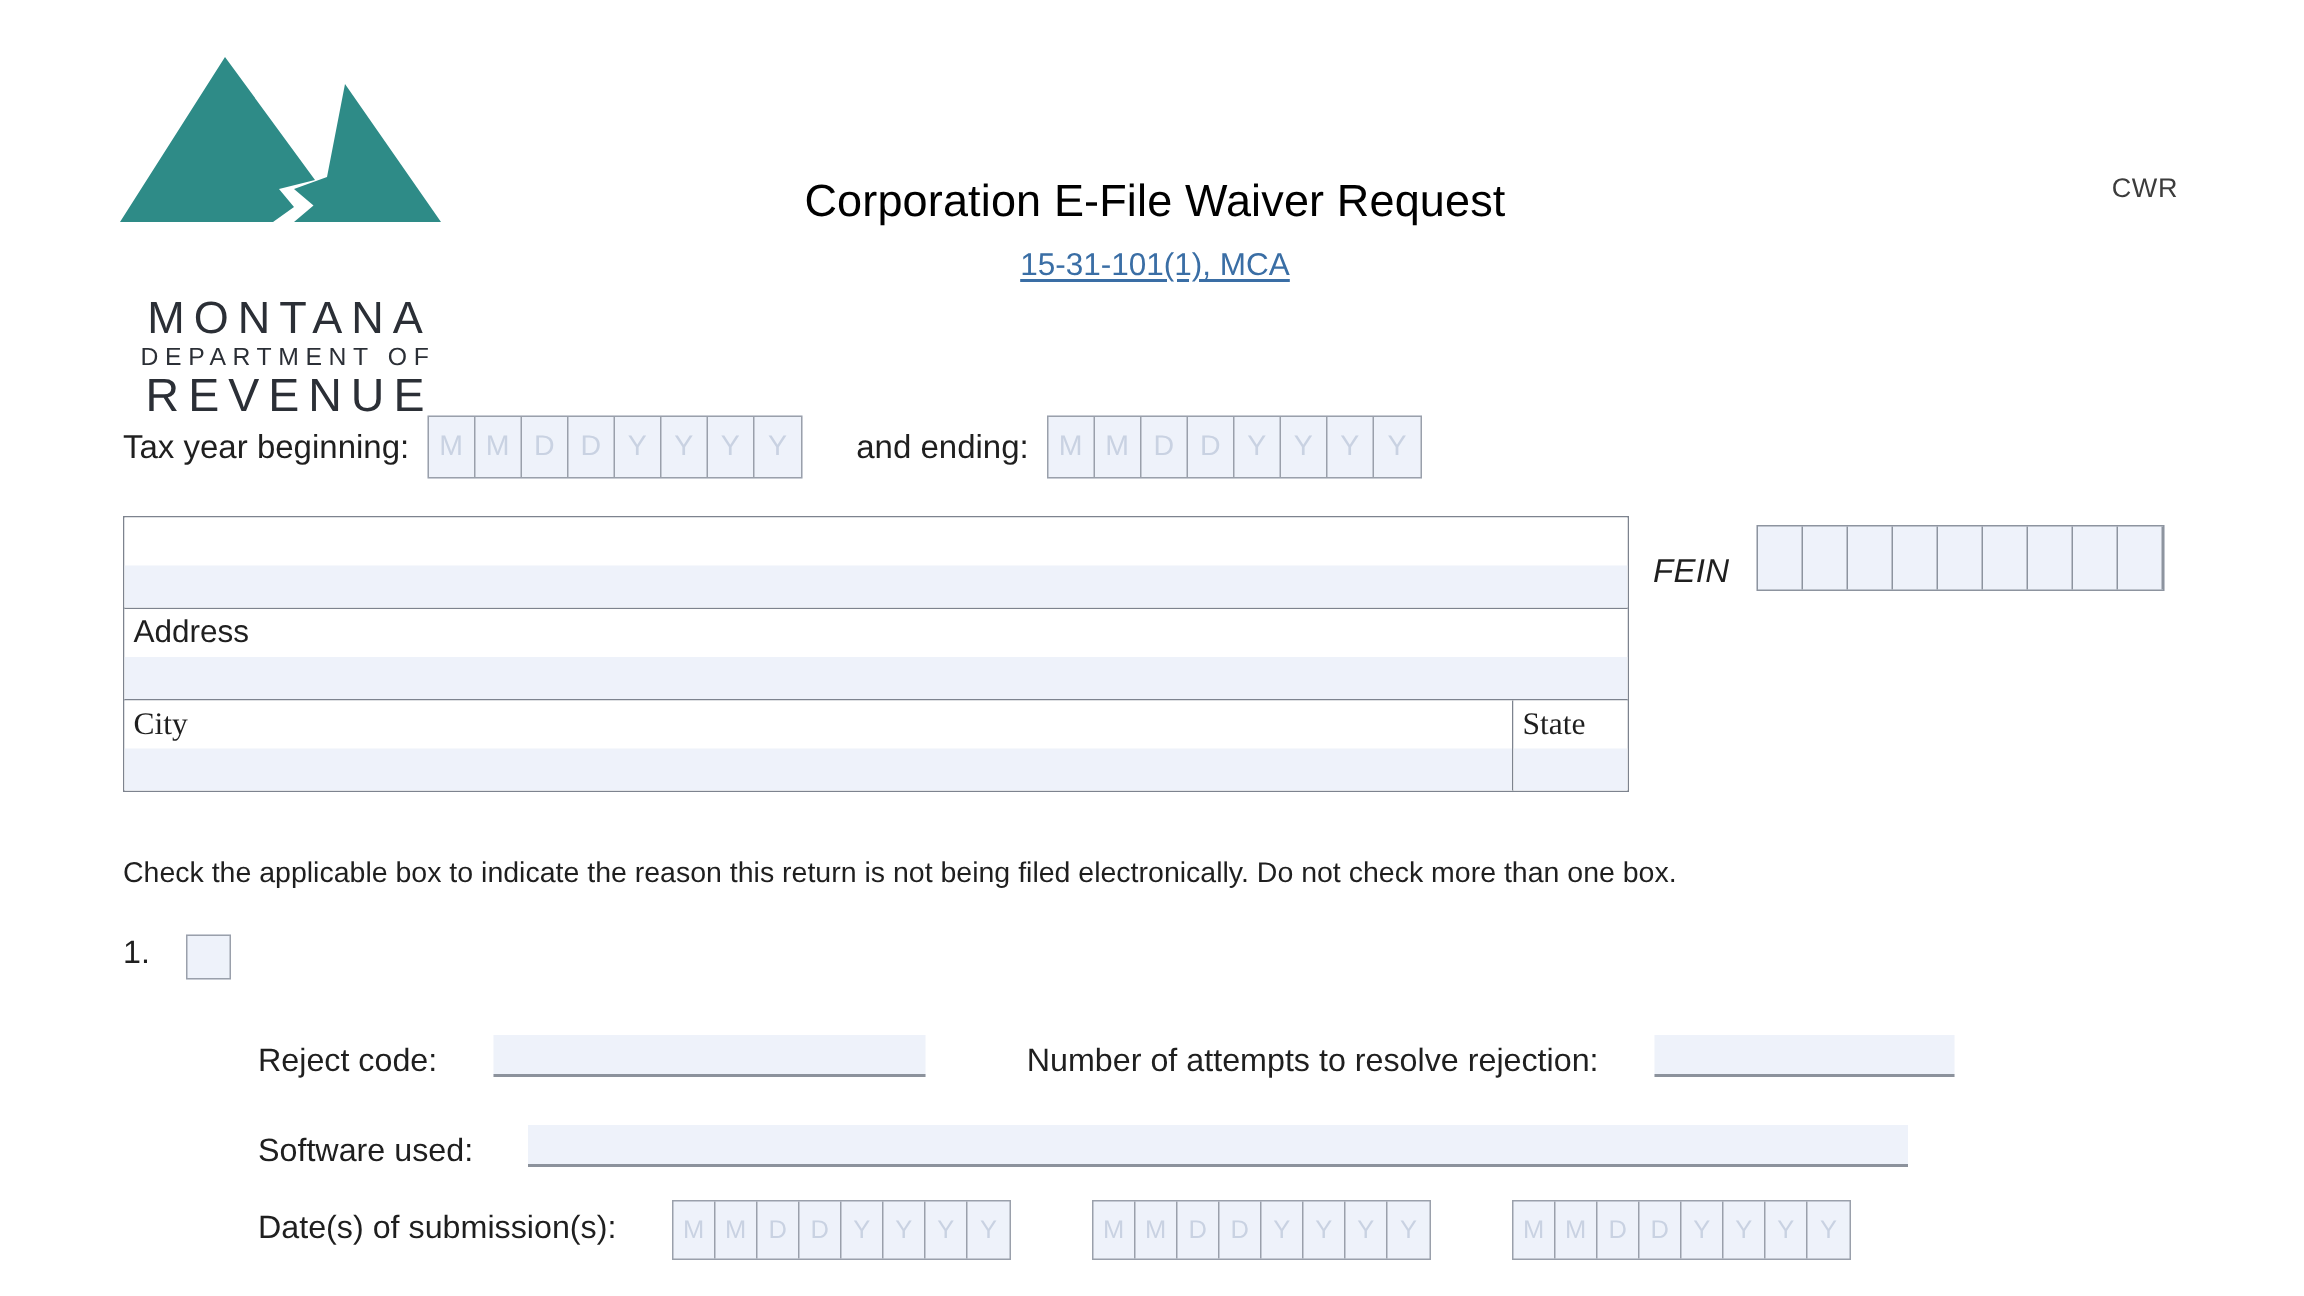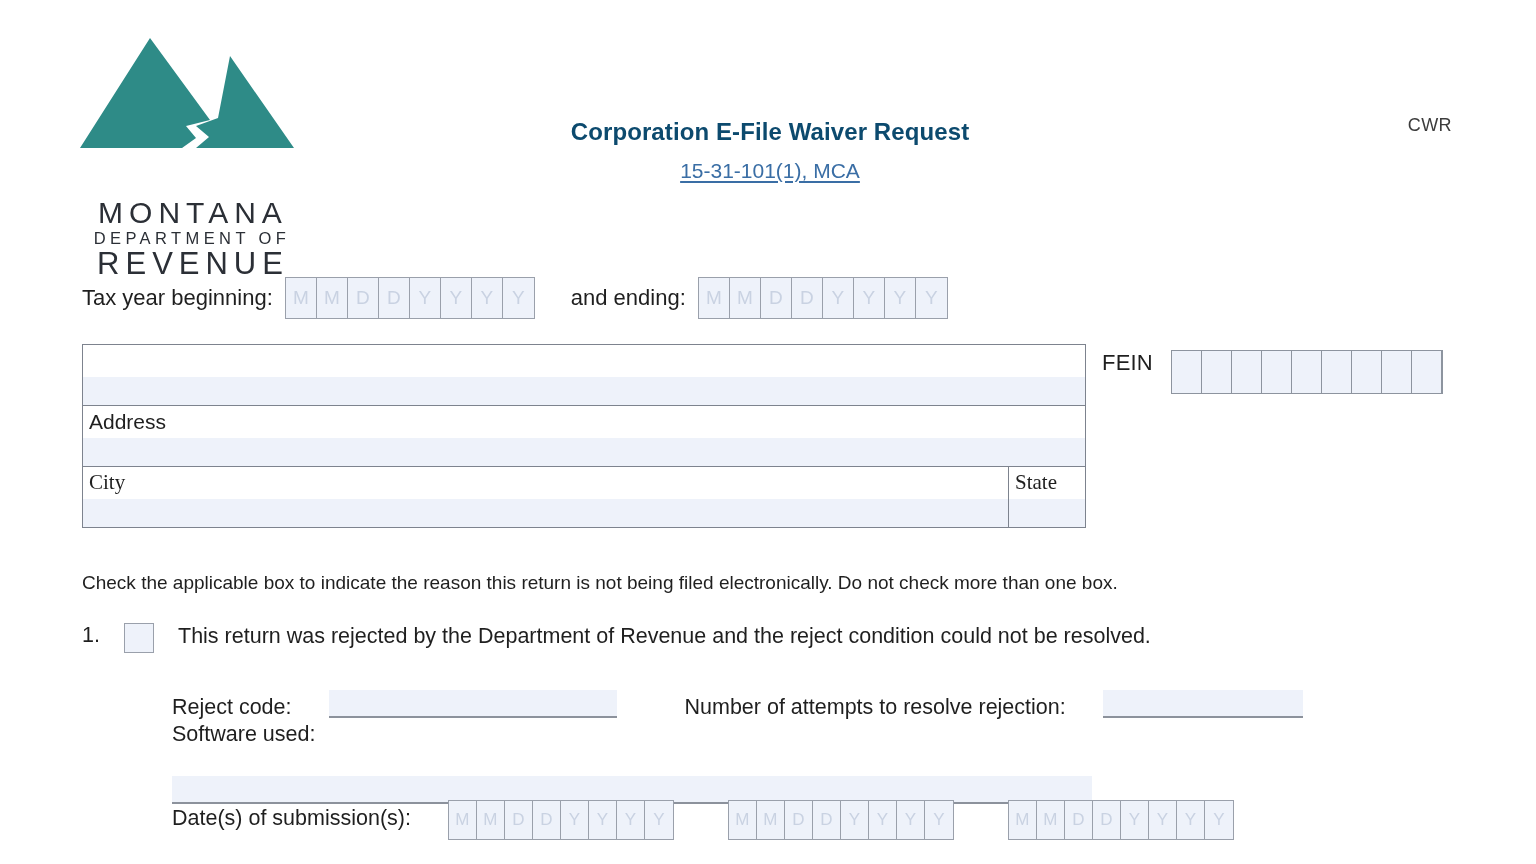--- a/index.html
+++ b/index.html
@@ -77,23 +77,23 @@
   }
 
   .title-block {
     position: absolute;
     left: 380px;
     top: 118px;
     width: 780px;
     text-align: center;
   }
   .form-title {
-    font-size: 24px;
-    font-weight: bold;
-    color: #0c4a6e;
+    font-size: 30px;
+    font-weight: normal;
+    color: #000000;
     letter-spacing: 0.1px;
     white-space: nowrap;
   }
   .form-subtitle {
     margin-top: 13px;
     font-size: 21px;
     color: #3a6ea5;
     text-underline-offset: 3px;
     cursor: pointer;
     display: inline-block;
@@ -199,21 +199,22 @@
   }
   .cell-state { flex: 0 0 76px; text-align: right; }
   .cell-zip   { flex: 0 0 292px; }
 
   
   .fein-wrap {
     position: absolute;
     left: 1102px;
     top: 350px;
     display: flex;
-    align-items: flex-start;
+    align-items: flex-end;
+    font-style: italic;
   }
   .fein-label {
     font-size: 22px;
     color: #1f1f1f;
     margin-right: 18px;
     letter-spacing: 0.2px;
   }
 
   
   .instruction {
@@ -259,21 +260,21 @@
   .sub-row {
     position: absolute;
     display: flex;
     align-items: baseline;
     white-space: nowrap;
     font-size: 21.5px;
     color: #1f1f1f;
     gap: 25px;
   }
   .sub-row.r1 { left: 172px; top: 686px; }
-  .sub-row.r2 { left: 172px; top: 722px; flex-direction: column; }
+  .sub-row.r2 { left: 172px; top: 746px; }
   .sub-row.r3 { left: 172px; top: 800px; }
 
   .underline-field {
     background: #eef2fa;
     border-bottom: 2px solid #8c929c;
     height: 28px;
     display: inline-block;
     vertical-align: baseline;
     position: relative;
     top: 4px;
@@ -384,21 +385,20 @@
         <span class="seg-cell"></span>
         <span class="seg-cell"></span>
       </span>
   </div>
 
   <div class="instruction">Check the applicable box to indicate the reason this return is not being filed electronically. Do not check more than one box.</div>
 
   <div class="item-row">
     <span class="item-num">1.</span>
     <span class="checkbox"></span>
-    <span class="item-text">This return was rejected by the Department of Revenue and the reject condition could not be resolved.</span>
   </div>
 
   <div class="sub-row r1">
     <span class="sub-label">Reject code:</span>
     <span class="underline-field uf-reject"></span>
     <span class="gap-lg"></span>
     <span class="sub-label">Number of attempts to resolve rejection:</span>
     <span class="underline-field uf-attempts"></span>
   </div>
 

